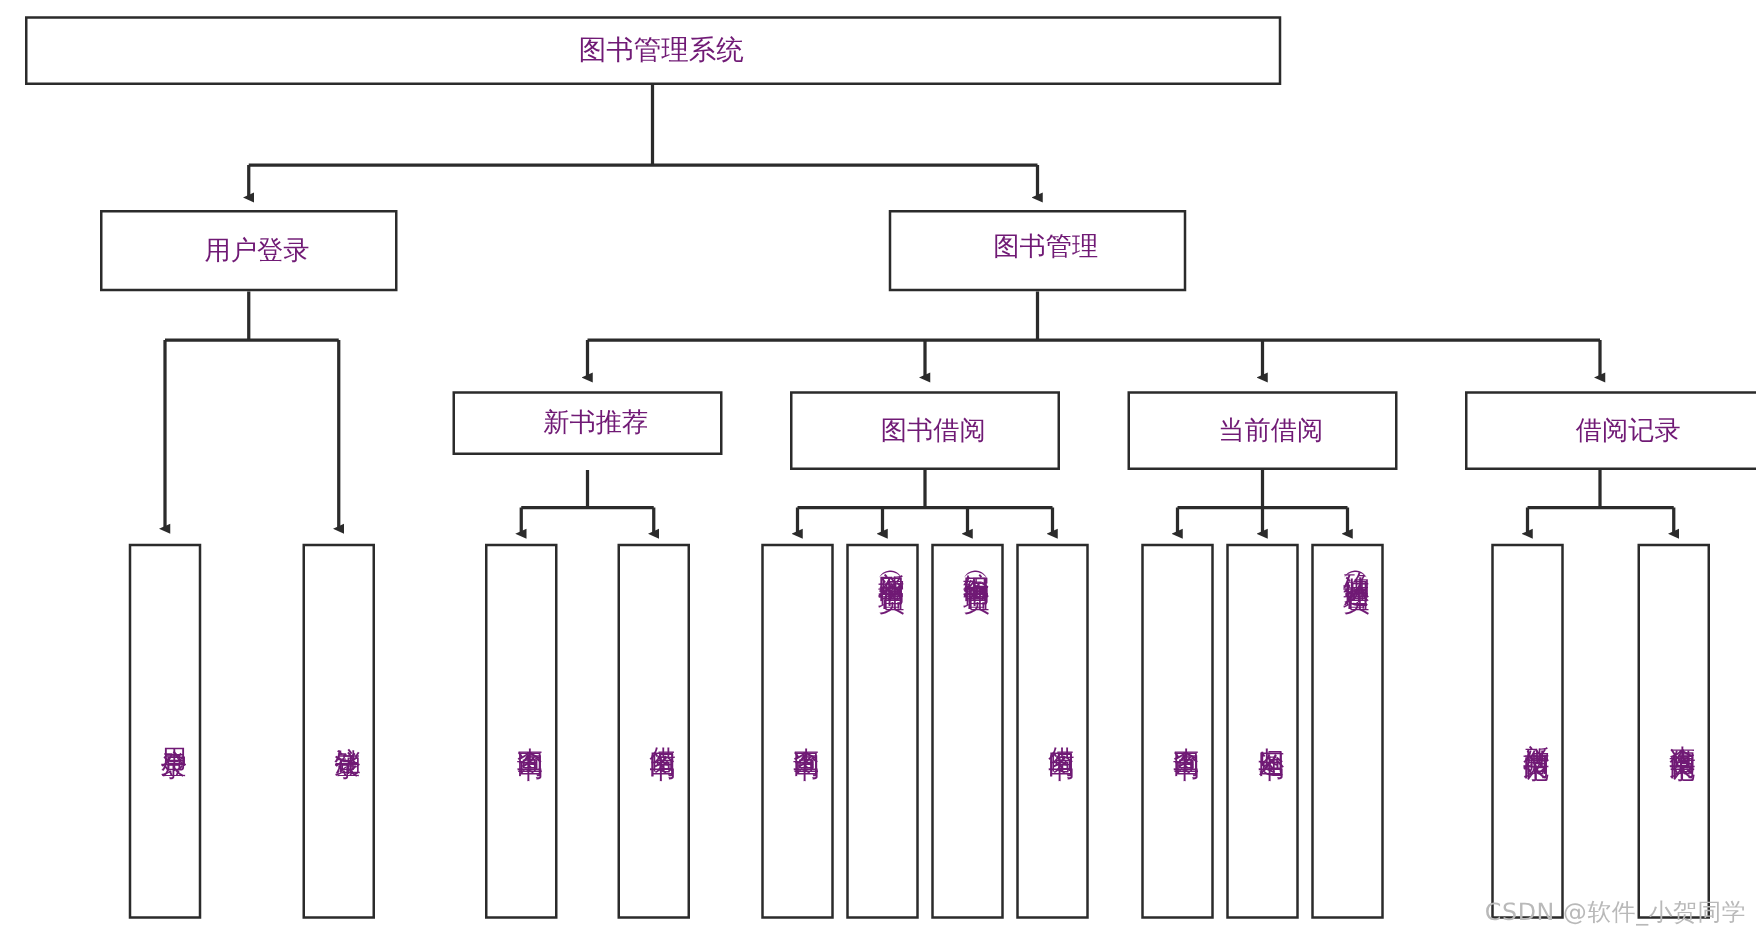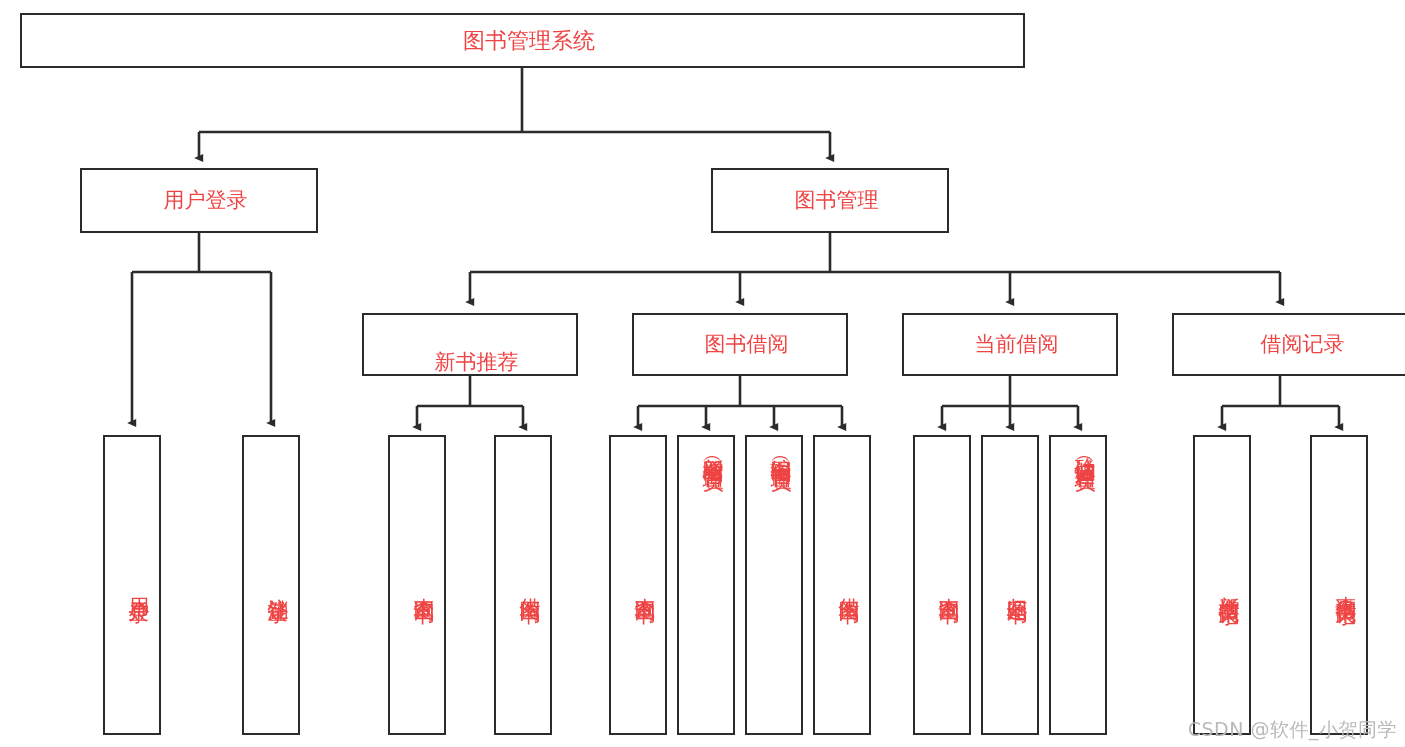--- a/index.html
+++ b/index.html
@@ -23,21 +23,21 @@
     height: 747px;
   }
   .node {
     position: absolute;
     box-sizing: border-box;
     border: 2px solid #2b2b2b;
     background: #ffffff;
     display: flex;
     align-items: center;
     justify-content: center;
-    color: #ef4444;
+    color: #701a75;
     padding-left: 13px;
   }
   .node .label {
     display: block;
     text-align: center;
     line-height: 1.15;
     white-space: nowrap;
   }
   .node.h .label {
     font-size: 21px;
@@ -132,25 +132,25 @@
     </g>
   </svg>
 
   <div class="node root" style="left:20px; top:13px; width:1005px; height:55px;">
     <span class="label">图书管理系统</span>
   </div>
 
   <div class="node h" style="left:80px; top:168px; width:238px; height:65px;">
     <span class="label">用户登录</span>
   </div>
-  <div class="node h" style="left:711px; top:168px; width:238px; height:65px;">
+  <div class="node h" style="left:711px; top:168px; width:238px; height:65px;font-family:Liberation Mono, monospace;">
     <span class="label">图书管理</span>
   </div>
 
-  <div class="node h" style="left:362px; top:313px; width:216px; height:63px;align-items:flex-end;">
+  <div class="node h" style="left:362px; top:313px; width:216px; height:51px;">
     <span class="label">新书推荐</span>
   </div>
   <div class="node h" style="left:902px; top:313px; width:216px; height:63px;">
     <span class="label">当前借阅</span>
   </div>
   <div class="node h" style="left:632px; top:313px; width:216px; height:63px;">
     <span class="label">图书借阅</span>
   </div>
   <div class="node h" style="left:1172px; top:313px; width:248px; height:63px;">
     <span class="label">借阅记录</span>

